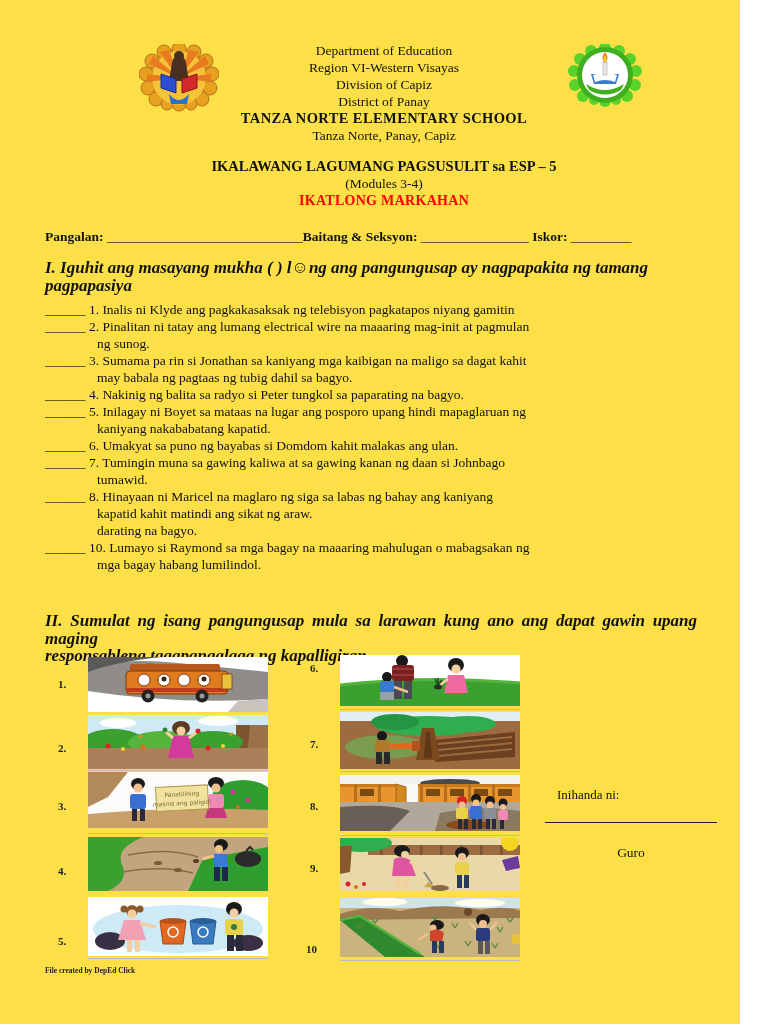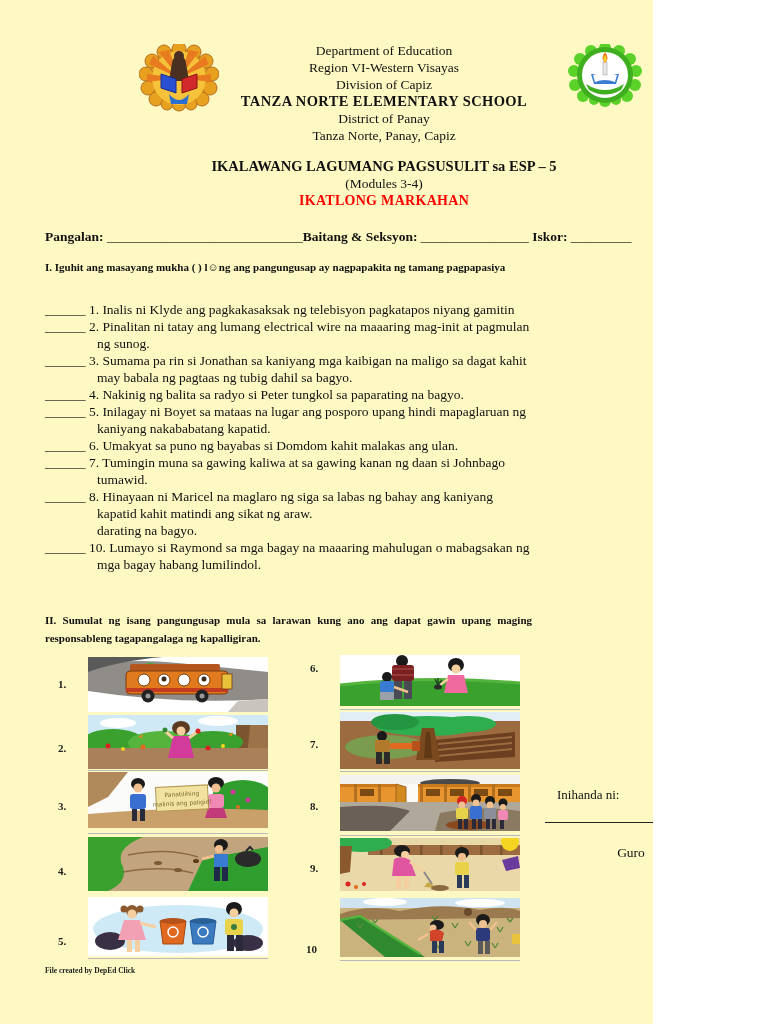--- a/index.html
+++ b/index.html
@@ -1,30 +1,30 @@
 <!DOCTYPE html>
 <html><head>
 <meta charset="utf-8">
 <style>
   * { margin:0; padding:0; box-sizing:border-box; }
   html,body { width:768px; height:1024px; background:#fff; }
   .page {
-    position:relative; width:653px; height:1024px; background:#fef9c3;
+    position:relative; width:740px; height:1024px; background:#fde047;
     font-family:"Liberation Serif","DejaVu Serif",serif; color:#111;
     overflow:hidden;
   }
   .abs { position:absolute; }
   .ctr { text-align:center; width:768px; left:0; }
   .hline { font-size:13.5px; line-height:17px; }
   .school { font-weight:bold; font-size:14.5px; letter-spacing:.4px; }
   .ttl { font-weight:bold; font-size:14.5px; }
   .red { color:#ff0000; font-weight:bold; font-size:14px; letter-spacing:.3px; }
   .fields { left:45px; top:229px; width:690px; white-space:nowrap; font-size:13.5px; }
   .fields b { font-weight:bold; }
-  .instr { left:45px; width:682px; font-weight:bold; font-size:11px; line-height:17.5px; }
+  .instr { left:45px; width:682px; font-weight:bold; font-size:17px; line-height:17.5px;font-style:italic; }
   .items { left:45px; top:301px; width:640px; font-size:13.5px; }
   .qline { line-height:17px; }
   .qline.ind { padding-left:52px; }
   .spread { word-spacing:3.5px; }
   .picnum { position:absolute; font-size:11px; font-weight:bold; color:#222; }
   .pic { position:absolute; overflow:hidden; }
   .pic svg { display:block; }
   .sep { position:absolute; height:1px; background:#b9b9b9; width:180px; }
   .prep { position:absolute; font-size:13px; }
   .sigline { position:absolute; border-bottom:1.5px solid #222; width:172px; }
@@ -103,22 +103,22 @@
         <path d="M39 8 q5 6 0 11 q-5 -5 0 -11 Z" fill="#f07a1f"></path>
         <path d="M39 11 q3 4 0 7 q-3 -3 0 -7 Z" fill="#f5d422"></path>
       </g>
     </svg>
   </div>
 
   <div class="abs ctr" style="top:42px;">
     <div class="hline">Department of Education</div>
     <div class="hline">Region VI-Western Visayas</div>
     <div class="hline">Division of Capiz</div>
+    <div class="hline">District of Panay</div>
     <div class="hline school">TANZA NORTE ELEMENTARY SCHOOL</div>
-    <div class="hline">District of Panay</div>
     <div class="hline">Tanza Norte, Panay, Capiz</div>
   </div>
 
   <div class="abs ctr" style="top:158px;">
     <div class="hline ttl">IKALAWANG LAGUMANG PAGSUSULIT sa ESP – 5</div>
     <div class="hline">(Modules 3-4)</div>
     <div class="hline red">IKATLONG MARKAHAN</div>
   </div>
 
   <div class="abs fields">

